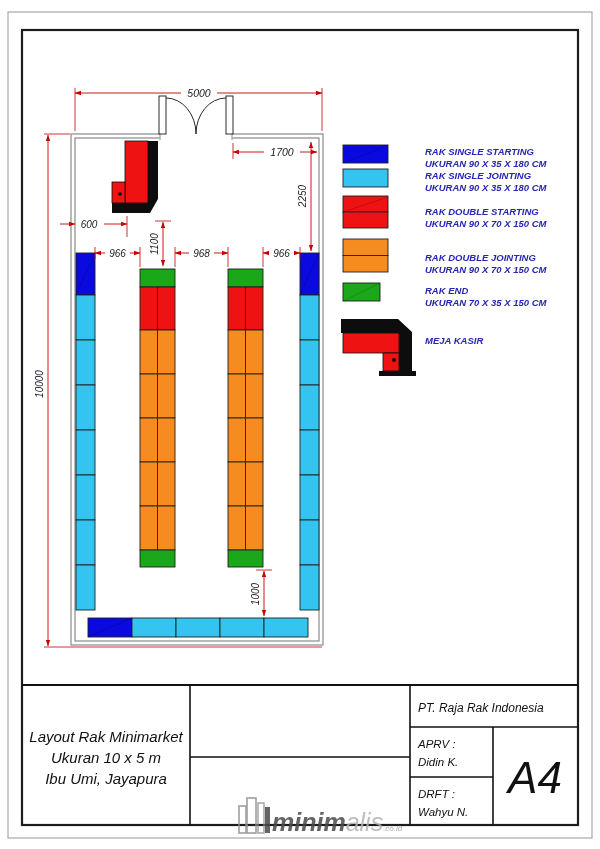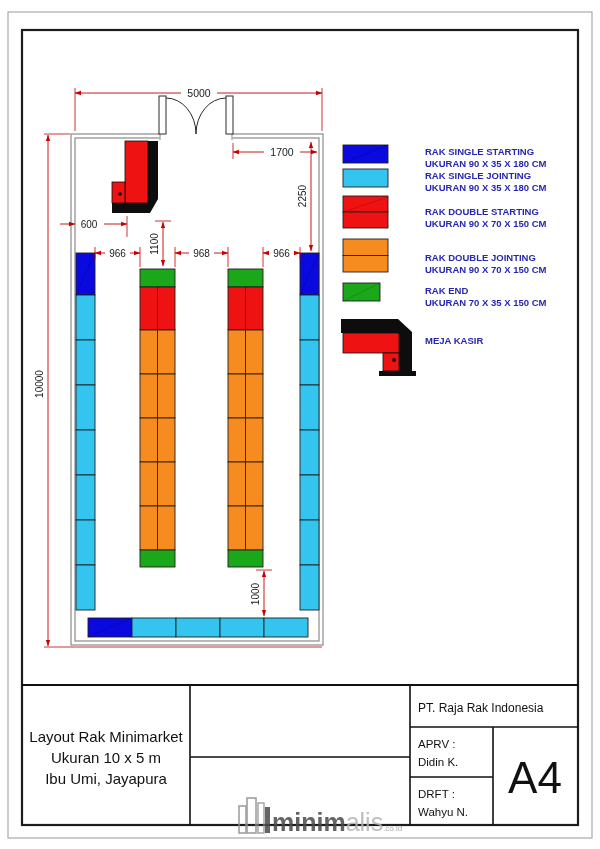--- a/index.html
+++ b/index.html
@@ -1,19 +1,20 @@
 <!DOCTYPE html>
 <html><head>
 <meta charset="utf-8">
 <title>Layout Rak Minimarket</title>
 <style>
   html,body{margin:0;padding:0;background:#ffffff;}
   .sheet{
     position:relative;width:600px;height:849px;background:#ffffff;overflow:hidden;
     font-family:"Liberation Sans", sans-serif;
+    font-style:italic;
   }
   svg text{font-family:"Liberation Sans", sans-serif;}
   .dim-line{stroke:#c40000;stroke-width:0.9;fill:none;}
   .ext-line{stroke:#c40000;stroke-width:0.8;fill:none;}
   .dim-text{fill:#1a1a1a;font-size:10px;}
   .dim-text-lg{fill:#1a1a1a;font-size:10.5px;}
   .wall{stroke:#8a8a8a;stroke-width:1.2;fill:#ffffff;}
   .door{stroke:#2a2a2a;stroke-width:1;fill:#ffffff;}
   .legend-name{fill:#2626b0;font-size:9.5px;font-weight:bold;}
   .tb-line{stroke:#111111;fill:none;}

